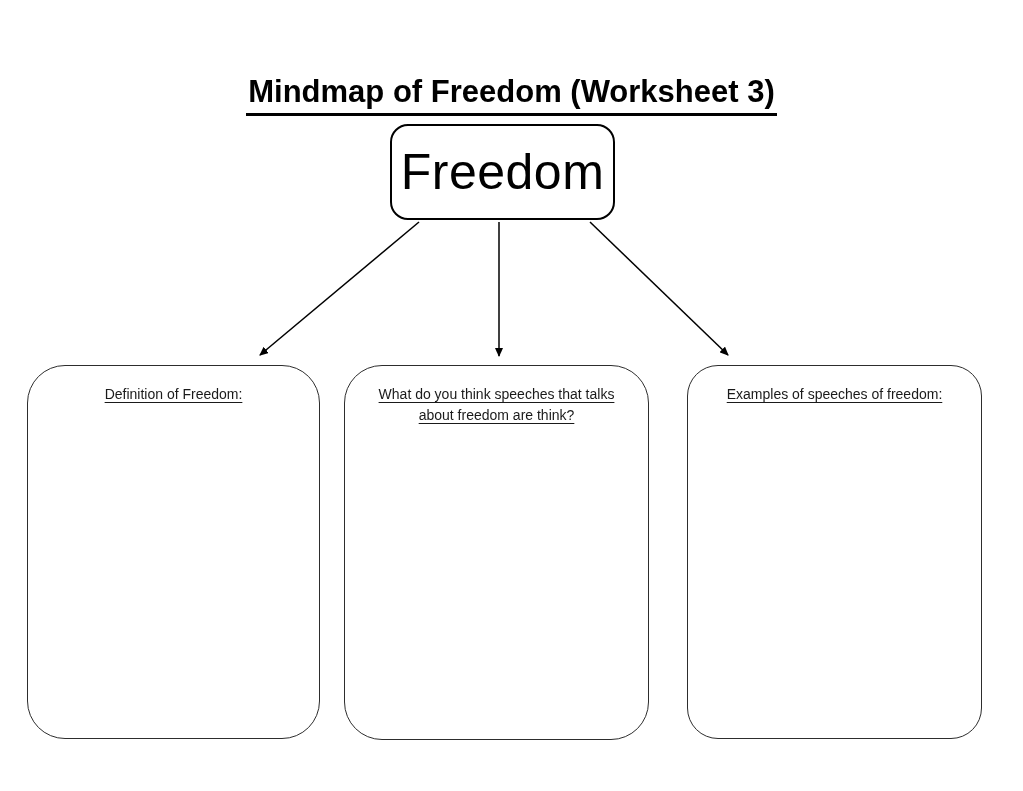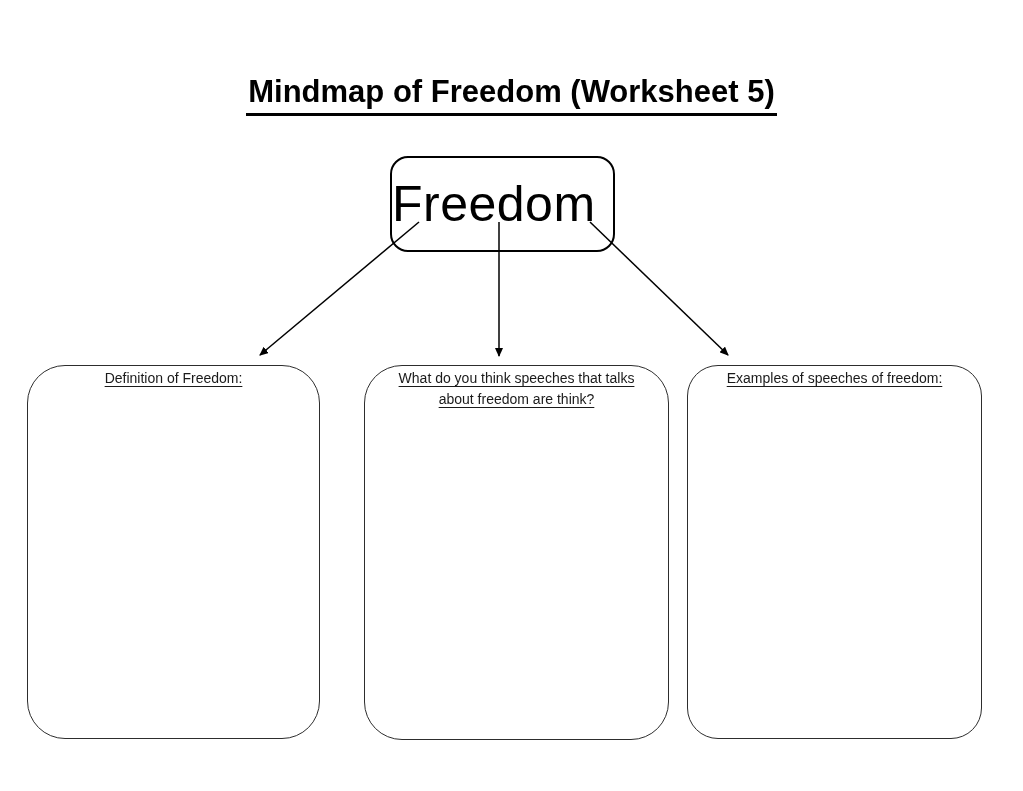--- a/index.html
+++ b/index.html
@@ -36,53 +36,53 @@
     position: absolute;
     left: 390px;
     top: 124px;
     width: 225px;
     height: 96px;
     border: 2.5px solid #000000;
     border-radius: 18px;
     background: #ffffff;
     display: flex;
     align-items: center;
+    justify-content: center;
     box-sizing: border-box;
-    margin-top: 32px;
   }
   .root-node .root-label {
     font-size: 50px;
     line-height: 1;
     letter-spacing: 0.5px;
   }
   .connectors {
     position: absolute;
     left: 0;
     top: 0;
     width: 1023px;
     height: 791px;
     pointer-events: none;
   }
   .branch-box {
     position: absolute;
     background: #ffffff;
     border: 1.6px solid #2d2d2d;
     border-radius: 38px;
     box-sizing: border-box;
-    padding-top: 2px;
+    padding-top: 18px;
     text-align: center;
   }
   .branch-box.box-definition {
     left: 27px;
     top: 365px;
     width: 293px;
     height: 374px;
   }
   .branch-box.box-speeches {
-    left: 364px;
+    left: 344px;
     top: 365px;
     width: 305px;
     height: 375px;
   }
   .branch-box.box-examples {
     left: 687px;
     top: 365px;
     width: 295px;
     height: 374px;
     border-radius: 31px;
@@ -102,21 +102,21 @@
     text-underline-offset: 3px;
     text-decoration-thickness: 1.2px;
   }
 </style>
 </head>
 <body>
 
 <div class="canvas">
 
   <h1 class="page-title">
-    <span class="title-text">Mindmap of Freedom (Worksheet 5)</span>
+    <span class="title-text">Mindmap of Freedom (Worksheet 3)</span>
   </h1>
 
   <div class="root-node">
     <span class="root-label">Freedom</span>
   </div>
 
   <svg class="connectors" viewBox="0 0 1023 791" xmlns="http://www.w3.org/2000/svg">
     <defs>
       <marker id="arrowhead" markerWidth="9" markerHeight="8" refX="8" refY="4" orient="auto" markerUnits="userSpaceOnUse">
         <path d="M0,0 L9,4 L0,8 Z" fill="#000000"></path>

